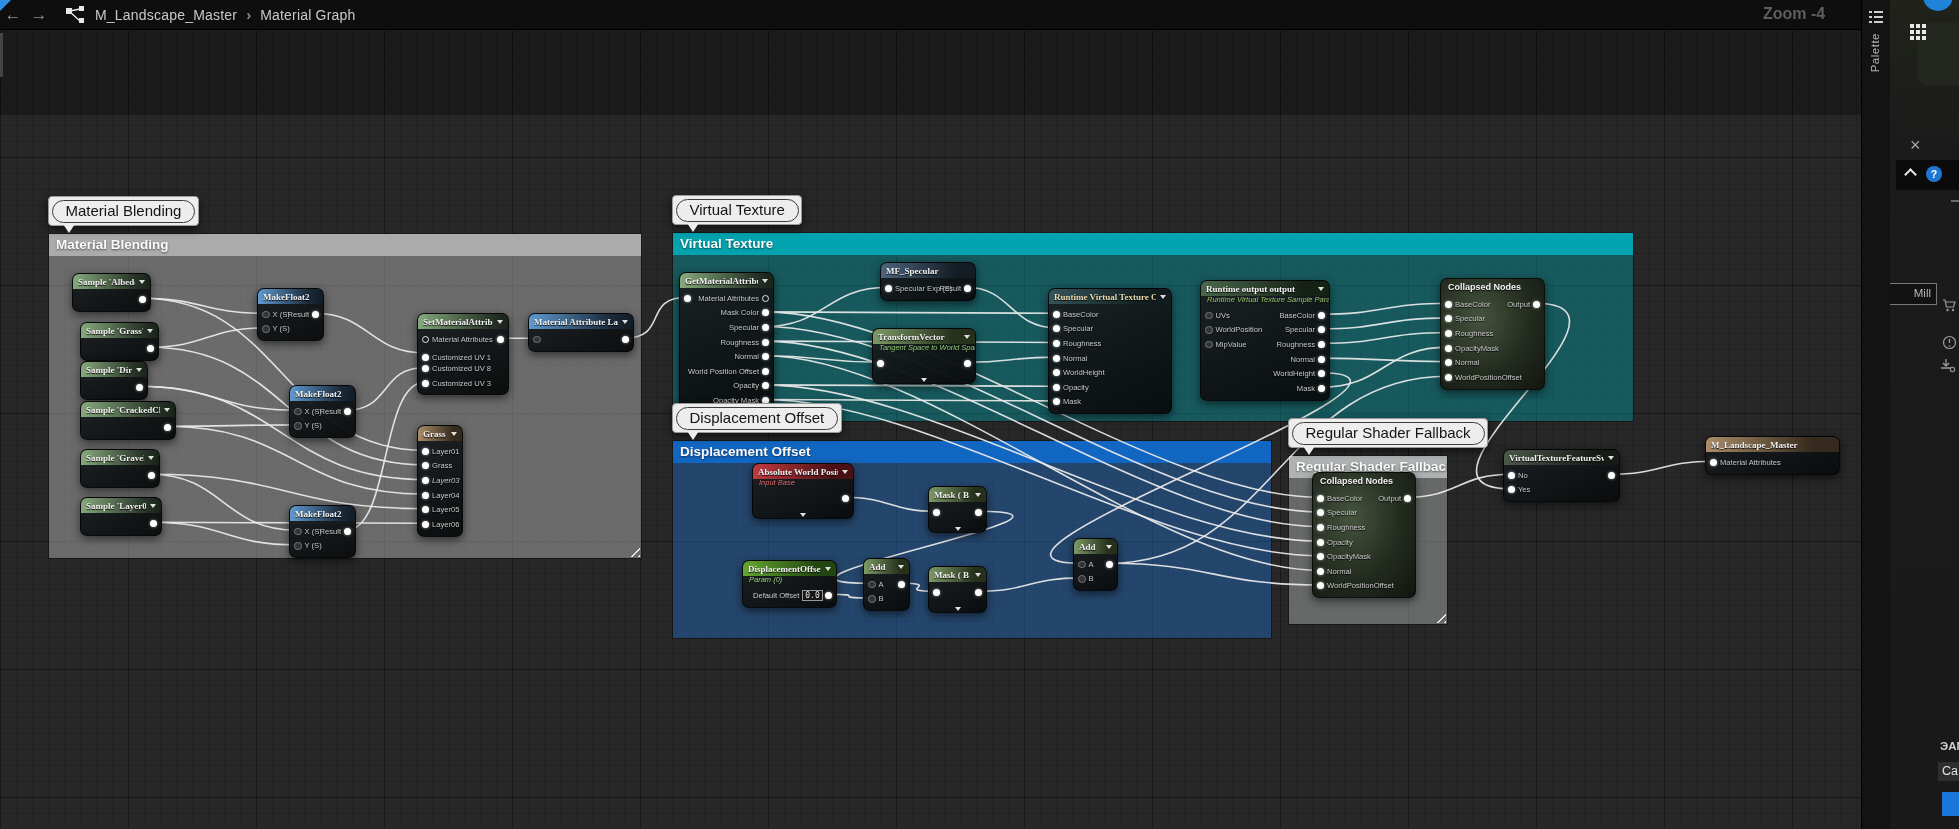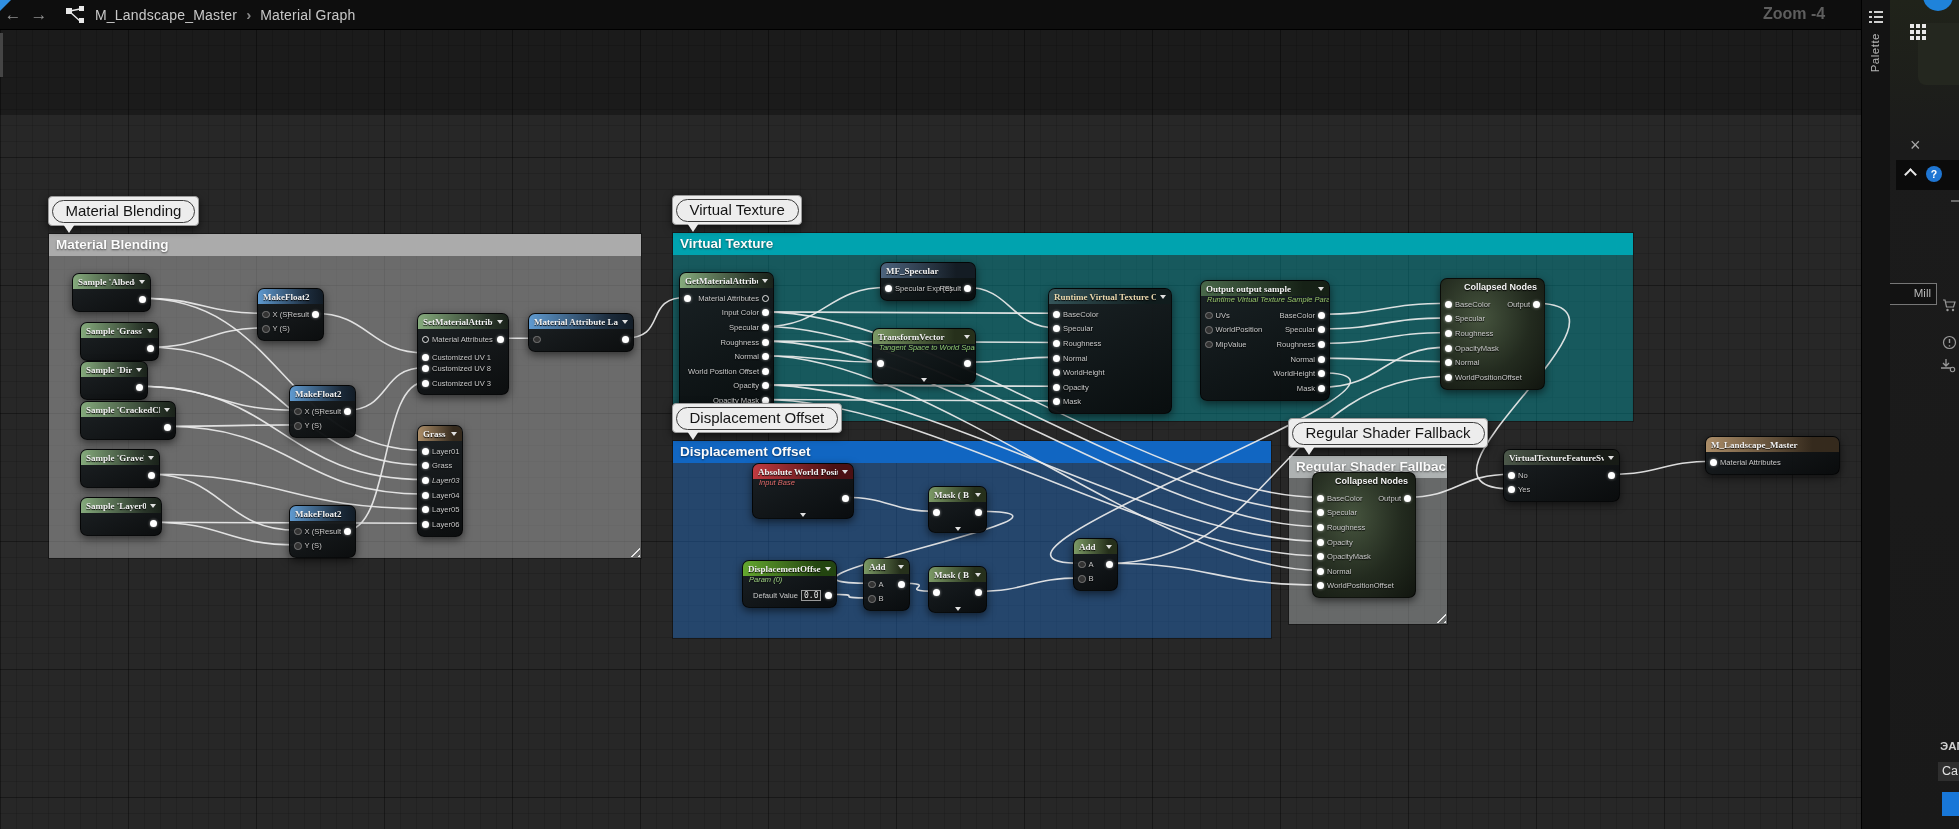--- a/index.html
+++ b/index.html
@@ -43,21 +43,21 @@
     padding:2.5px;box-shadow:0 3px 8px rgba(0,0,0,.6);}
   .bubble .pill{display:block;border:1.7px solid #3c3c3c;border-radius:14px;padding:1px 13px 3px;
     font-size:15px;color:#141414;white-space:nowrap;}
   .bubble::after{content:"";position:absolute;left:14px;bottom:-8px;width:0;height:0;
     border-left:6px solid transparent;border-right:6px solid transparent;border-top:9px solid #ededed;}
 
   
   .node{position:absolute;z-index:3;border-radius:7px;border:1px solid rgba(0,0,0,.65);
     background:linear-gradient(155deg,rgba(27,32,35,.97),rgba(9,11,12,.97));
     box-shadow:0 3px 8px rgba(0,0,0,.55);cursor:pointer;}
-  .node.t-collapsed{background:radial-gradient(ellipse at 38% 35%,#46543e 0%,#232b1f 55%,#11150f 100%);text-align:right;}
+  .node.t-collapsed{background:radial-gradient(ellipse at 38% 35%,#46543e 0%,#232b1f 55%,#11150f 100%);}
   .nhead{border-radius:6px 6px 0 0;padding:0 5px;display:flex;align-items:center;gap:4px;height:15px;}
   .ntitle{flex:1;font-size:9px;font-weight:bold;color:#f1f1f1;text-shadow:0 1px 1px #000;
     white-space:nowrap;overflow:hidden;font-family:Liberation Serif, serif;}
   .nsub{padding:0 6px;font-size:7.5px;font-style:italic;height:9px;line-height:8px;
     white-space:nowrap;overflow:hidden;text-shadow:0 1px 1px rgba(0,0,0,.6);}
   .ctitle{padding:3px 7px 0;font-size:9px;font-weight:bold;color:#f3f3f3;text-shadow:0 1px 1px #000;height:12px;}
   .caret{width:0;height:0;border-left:3.5px solid transparent;border-right:3.5px solid transparent;
     border-top:4.5px solid #e0e0e0;flex:none;}
   .nfoot{position:absolute;left:0;right:0;bottom:1px;display:flex;justify-content:center;}
   .pin{position:absolute;display:flex;align-items:center;gap:3px;height:14.6px;}
@@ -343,21 +343,21 @@
         </div>
         <div class="pin in s-white" style="top: 18px;">
           <i></i>
         </div>
         <div class="pin out s-hollow" style="top: 18px;">
           <i></i>
           <b>Material Attributes</b>
         </div>
         <div class="pin out s-white" style="top: 32.6px;">
           <i></i>
-          <b>Input Color</b>
+          <b>Mask Color</b>
         </div>
         <div class="pin out s-white" style="top: 47.2px;">
           <i></i>
           <b>Specular</b>
         </div>
         <div class="pin out s-white" style="top: 61.8px;">
           <i></i>
           <b>Roughness</b>
         </div>
         <div class="pin out s-white" style="top: 76.4px;">
@@ -435,21 +435,21 @@
           <i></i>
           <b>Opacity</b>
         </div>
         <div class="pin in s-white" style="top: 105.6px;">
           <i></i>
           <b>Mask</b>
         </div>
       </div>
       <div class="node t-dgreen" style="left: 1200px; top: 251px; width: 128px; height: 118.6px;">
         <div class="nhead">
-          <span class="ntitle">Output output sample</span>
+          <span class="ntitle">Runtime output output</span>
           <span class="caret"></span>
         </div>
         <div class="nsub" style="color: rgb(151, 196, 106);">Runtime Virtual Texture Sample Param</div>
         <div class="pin in s-dark" style="top: 27px;">
           <i></i>
           <b>UVs</b>
         </div>
         <div class="pin in s-dark" style="top: 41.6px;">
           <i></i>
           <b>WorldPosition</b>
@@ -545,21 +545,21 @@
       <div class="node t-lime" style="left: 742px; top: 531px; width: 93px; height: 45.6px;">
         <div class="nhead">
           <span class="ntitle">DisplacementOffset</span>
           <span class="caret"></span>
         </div>
         <div class="nsub" style="color: rgb(158, 208, 128);">Param (0)</div>
         <div class="pin out s-white" style="top: 27px;">
           <i></i>
         </div>
         <div class="valrow" style="top: 27px;">
-          <b>Default Value</b>
+          <b>Default Offset</b>
           <span class="valbox">0.0</span>
         </div>
       </div>
       <div class="node t-olive" style="left: 863px; top: 529px; width: 45px; height: 51.2px;">
         <div class="nhead">
           <span class="ntitle">Add</span>
           <span class="caret"></span>
         </div>
         <div class="pin in s-dark" style="top: 18px;">
           <i></i>

